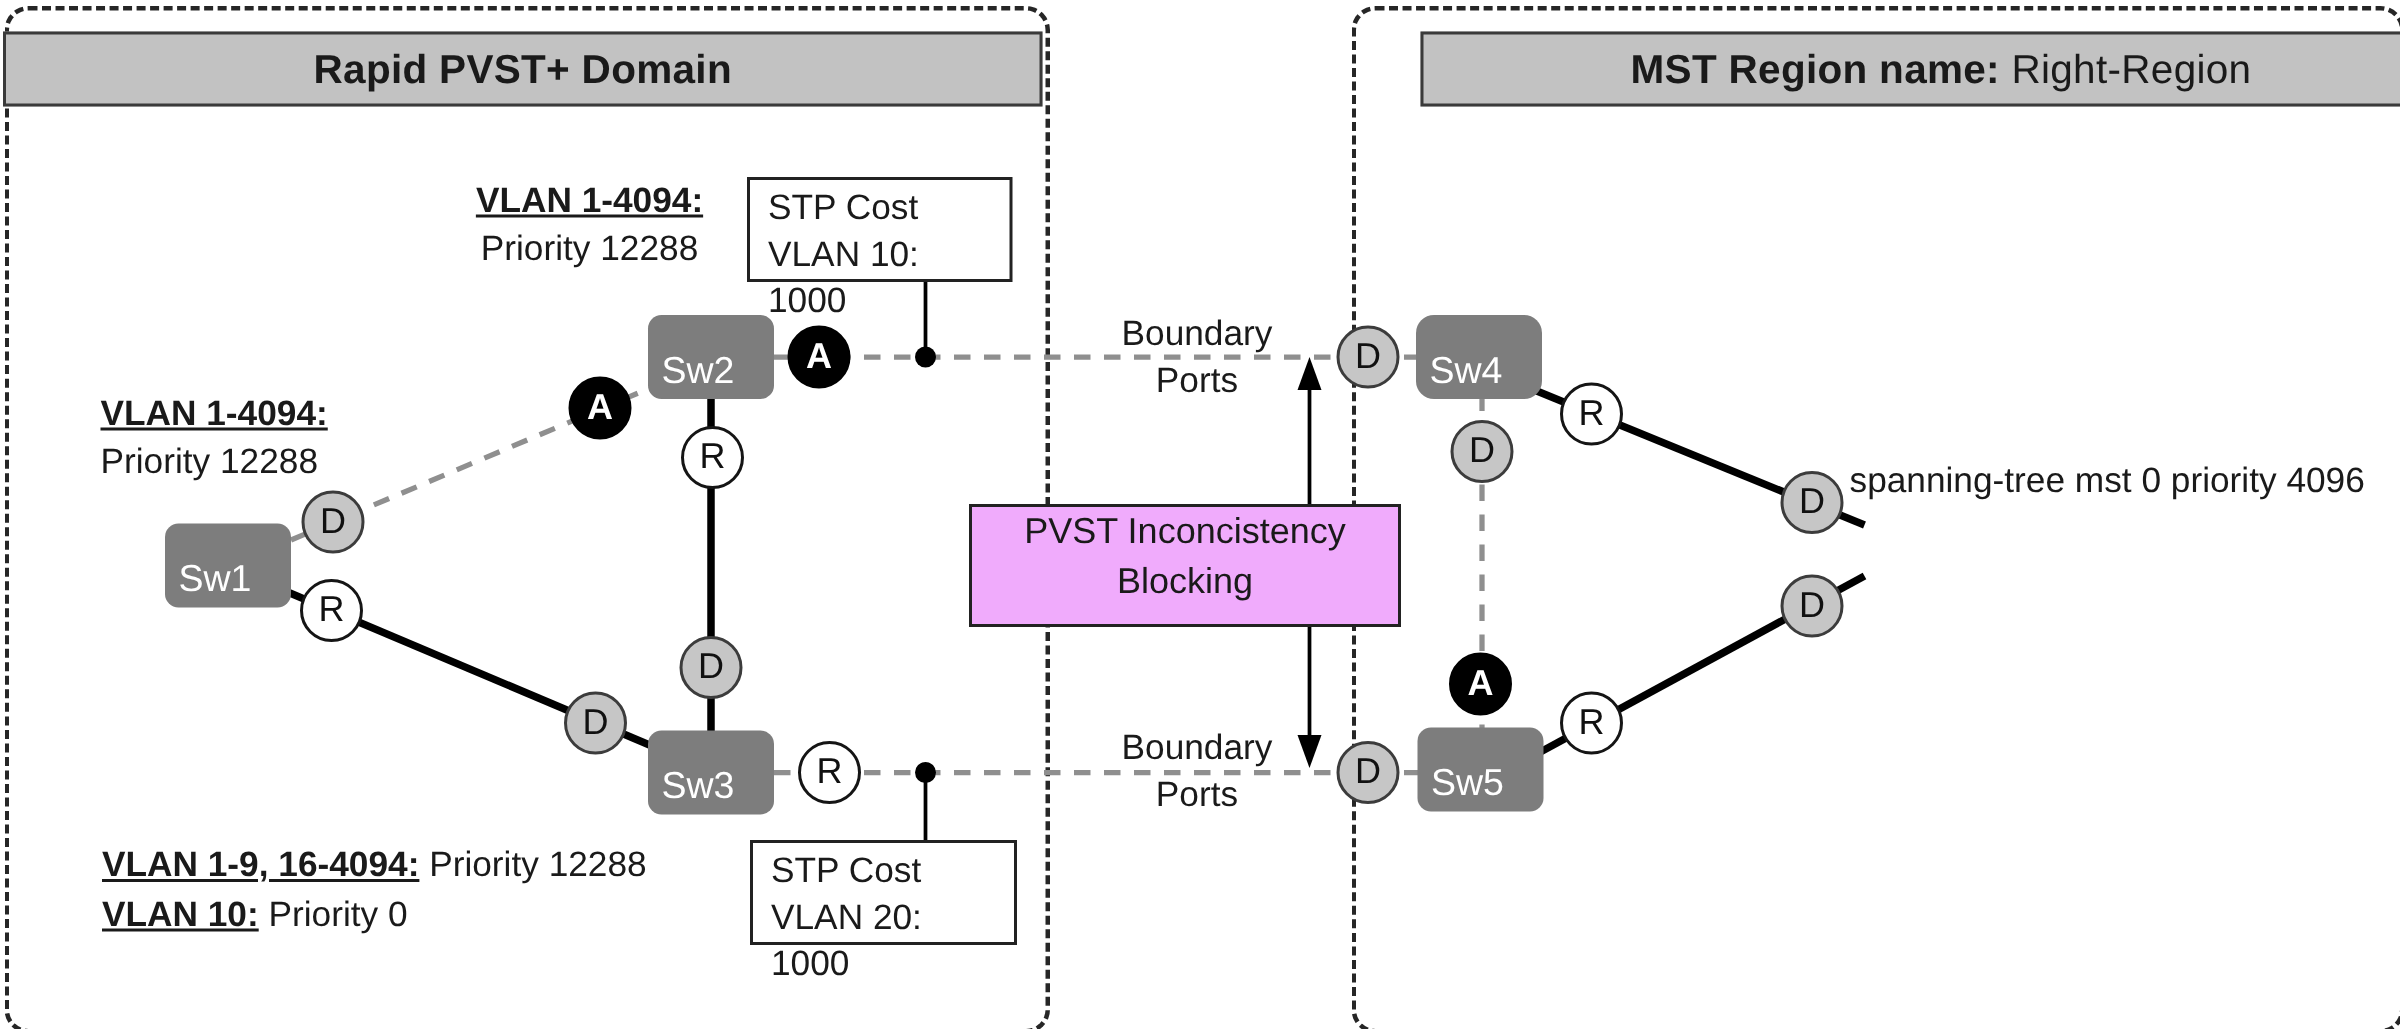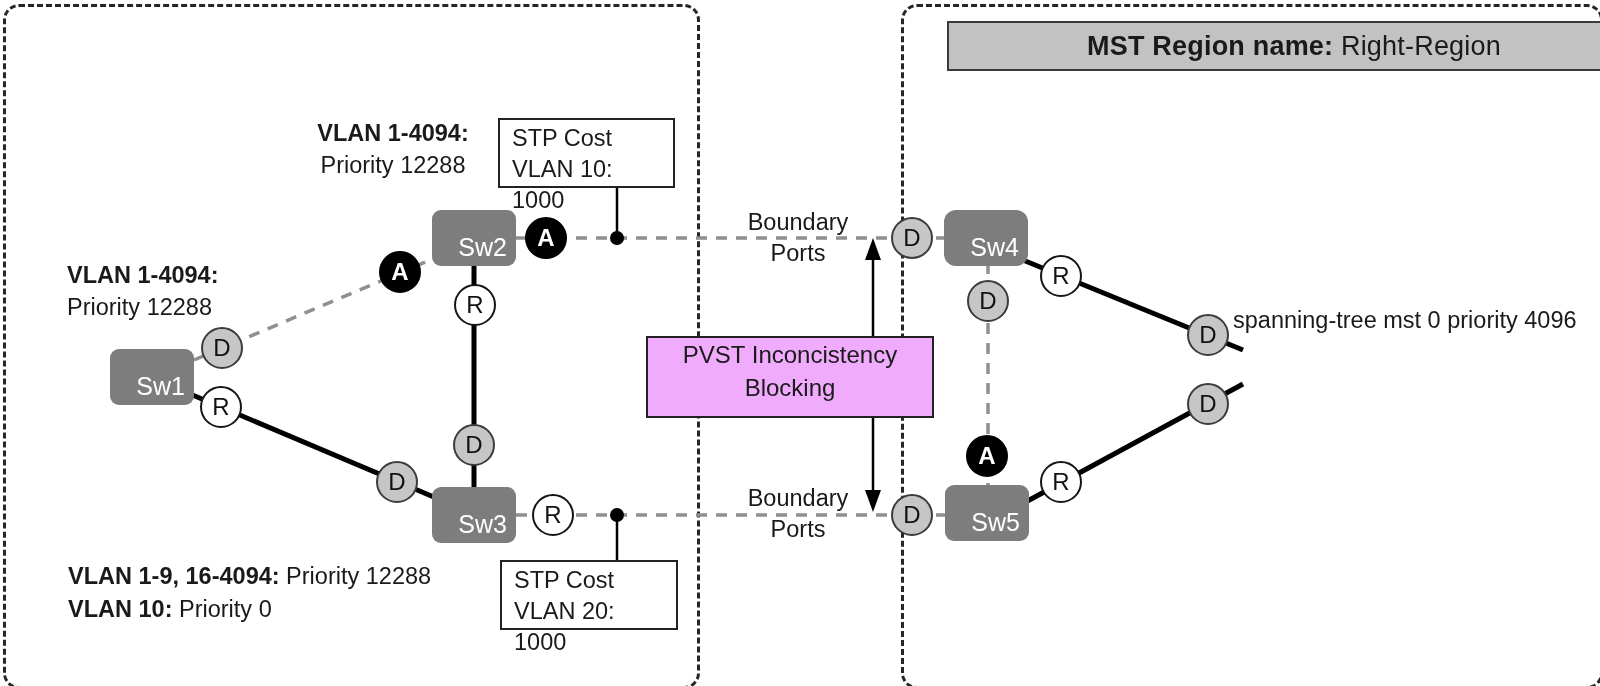--- a/index.html
+++ b/index.html
@@ -13,21 +13,21 @@
   .region-header{
     position:absolute;height:50px;background:#c2c2c2;border:2px solid #3a3a3a;
     display:flex;align-items:center;justify-content:center;
     font-size:27px;letter-spacing:.2px;box-sizing:border-box;z-index:6;
   }
   .region-header .b{font-weight:bold;}
   .region-header .r{font-weight:normal;white-space:pre;}
   .wires{position:absolute;left:0;top:0;z-index:2;}
   .switch{
     position:absolute;width:84px;height:56px;background:#7d7d7d;border-radius:9px;
-    transform:translate(-50%,-50%);display:flex;flex-direction:column;align-items:flex-end;
+    transform:translate(-50%,-50%);display:flex;flex-direction:column;align-items:flex-start;
     justify-content:space-between;padding:6px 9px;box-sizing:border-box;z-index:5;gap:21px;
   }
   .sw-label{color:#ffffff;font-size:25px;line-height:1;margin:-2px 0;}
   .dblarrow{width:62px;height:11px;display:block;}
   .port{
     position:absolute;width:42px;height:42px;border-radius:50%;transform:translate(-50%,-50%);
     display:flex;align-items:center;justify-content:center;font-size:24px;box-sizing:border-box;z-index:5;
   }
   .port.d{background:#c6c6c6;border:2px solid #3c3c3c;color:#111;}
   .port.r{background:#ffffff;border:2px solid #151515;color:#111;}
@@ -36,21 +36,21 @@
     position:absolute;background:#ffffff;border:2px solid #222222;box-sizing:border-box;
     padding:3px 12px;font-size:23.5px;line-height:31px;z-index:4;
   }
   .info-box .title{font-weight:normal;}
   .pvst-box{
     position:absolute;background:#f0abfc;border:2px solid #222222;box-sizing:border-box;
     display:flex;flex-direction:column;align-items:center;
     font-size:24px;line-height:33px;text-align:center;z-index:4;
   }
   .txt{position:absolute;font-size:23.5px;line-height:32px;z-index:3;}
-  .txt .b{font-weight:bold;}
+  .txt .b{font-weight:bold;text-decoration:underline;}
   .center{transform:translateX(-50%);text-align:center;}
 </style>
 </head>
 <body>
 
 <div class="stage">
 
   <div class="region" style="left:3px;top:4px;width:691px;height:679px;"></div>
   <div class="region" style="left:901px;top:4px;width:696px;height:679px;"></div>
 
@@ -70,20 +70,23 @@
     <circle cx="617" cy="238" r="7" fill="#000"></circle>
     <line x1="617" y1="515" x2="617" y2="562" stroke="#000" stroke-width="2.5"></line>
     <circle cx="617" cy="515" r="7" fill="#000"></circle>
 
     <line x1="873" y1="254" x2="873" y2="336" stroke="#000" stroke-width="2.5"></line>
     <polygon points="873,238 865,260 881,260" fill="#000"></polygon>
     <line x1="873" y1="418" x2="873" y2="496" stroke="#000" stroke-width="2.5"></line>
     <polygon points="873,512 865,490 881,490" fill="#000"></polygon>
   </svg>
 
+  <div class="region-header" style="left:2px;top:21px;width:693px;">
+    <span class="b">Rapid PVST+ Domain</span>
+  </div>
   <div class="region-header" style="left:899px;top:21px;width:694px;margin-left:48px;">
     <span class="b">MST Region name:</span>
       <span class="r"> Right-Region</span>
   </div>
 
   <div class="switch" style="left:152px;top:377px;">
     <svg class="dblarrow" viewBox="0 0 60 11">
         <path d="M8 5.5 H52" stroke="#fff" stroke-width="3"></path>
         <path d="M9.5 1 L1 5.5 L9.5 10 Z" fill="#fff"></path>
         <path d="M50.5 1 L59 5.5 L50.5 10 Z" fill="#fff"></path>

